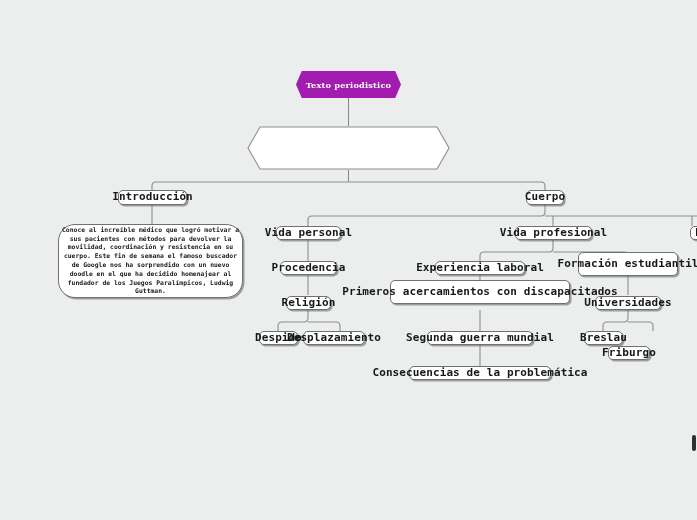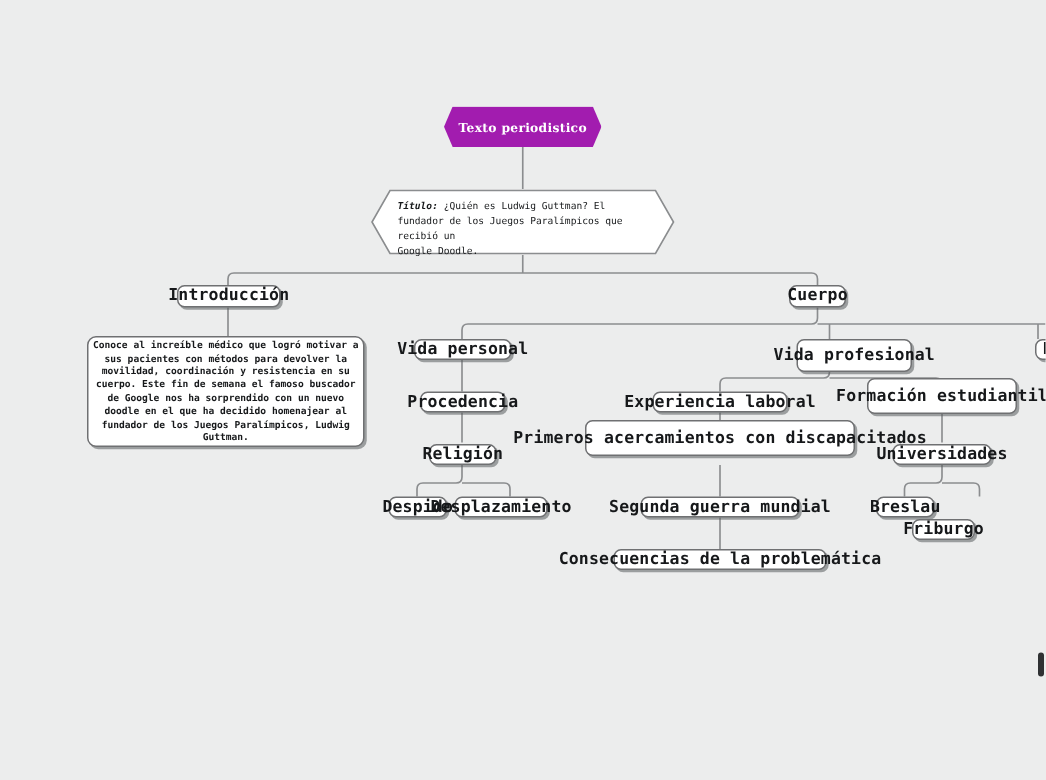--- a/index.html
+++ b/index.html
@@ -50,21 +50,21 @@
     box-shadow: 1.5px 1.5px 0 rgba(90,92,95,0.55);
     white-space: nowrap;
     z-index: 3;
   }
 
   .node.para {
     white-space: normal;
     padding: 5px 0;
     line-height: 1.38;
     font-size: 6.4px;
-    border-radius: 6px;
+    border-radius: 17px;
     letter-spacing: 0;
   }
 
   
   .root-hex {
     position: absolute;
     background: #a21caf;
     color: #ffffff;
     font-family: "DejaVu Serif", serif;
     font-weight: bold;
@@ -157,24 +157,20 @@
   </svg>
 
   <div class="root-hex" style="left:296px; top:71px; width:105px; height:27px;">
     <span>Texto periodistico</span>
   </div>
 
   <div class="title-banner" style="left:247px; top:126px; width:203px; height:44px;">
     <svg width="203" height="44" viewBox="0 0 203 44">
       <polygon points="13,1 190,1 202,22 190,43 13,43 1,22" fill="#ffffff" stroke="#8b8d8f" stroke-width="1.1"></polygon>
     </svg>
-    <div class="title-text"><b>Título:</b><span> ¿Quién es Ludwig Guttman? El
-fundador de los Juegos Paralímpicos que
-recibió un
-Google Doodle.</span></div>
   </div>
 
   <div class="node" style="left:118px; top:190px; width:69px; height:15px;">
     <span>Introducción</span>
   </div>
 
   <div class="node para" style="left:58px; top:224px; width:185px; height:74px;">
     <span>Conoce al increíble médico que logró motivar a sus pacientes con métodos para devolver la movilidad, coordinación y resistencia en su cuerpo. Este fin de semana el famoso buscador de Google nos ha sorprendido con un nuevo doodle en el que ha decidido homenajear al fundador de los Juegos Paralímpicos, Ludwig Guttman.</span>
   </div>
 
@@ -195,21 +191,21 @@
   </div>
 
   <div class="node" style="left:259px; top:331px; width:39px; height:14px;">
     <span>Despido</span>
   </div>
 
   <div class="node" style="left:303px; top:331px; width:62px; height:14px;">
     <span>Desplazamiento</span>
   </div>
 
-  <div class="node" style="left:515px; top:226px; width:77px; height:22px;margin-left:16px;">
+  <div class="node" style="left:515px; top:226px; width:77px; height:14px;">
     <span>Vida profesional</span>
   </div>
 
   <div class="node" style="left:435px; top:261px; width:90px; height:14px;">
     <span>Experiencia laboral</span>
   </div>
 
   <div class="node" style="left:390px; top:280px; width:180px; height:24px;">
     <span>Primeros acercamientos con discapacitados</span>
   </div>

